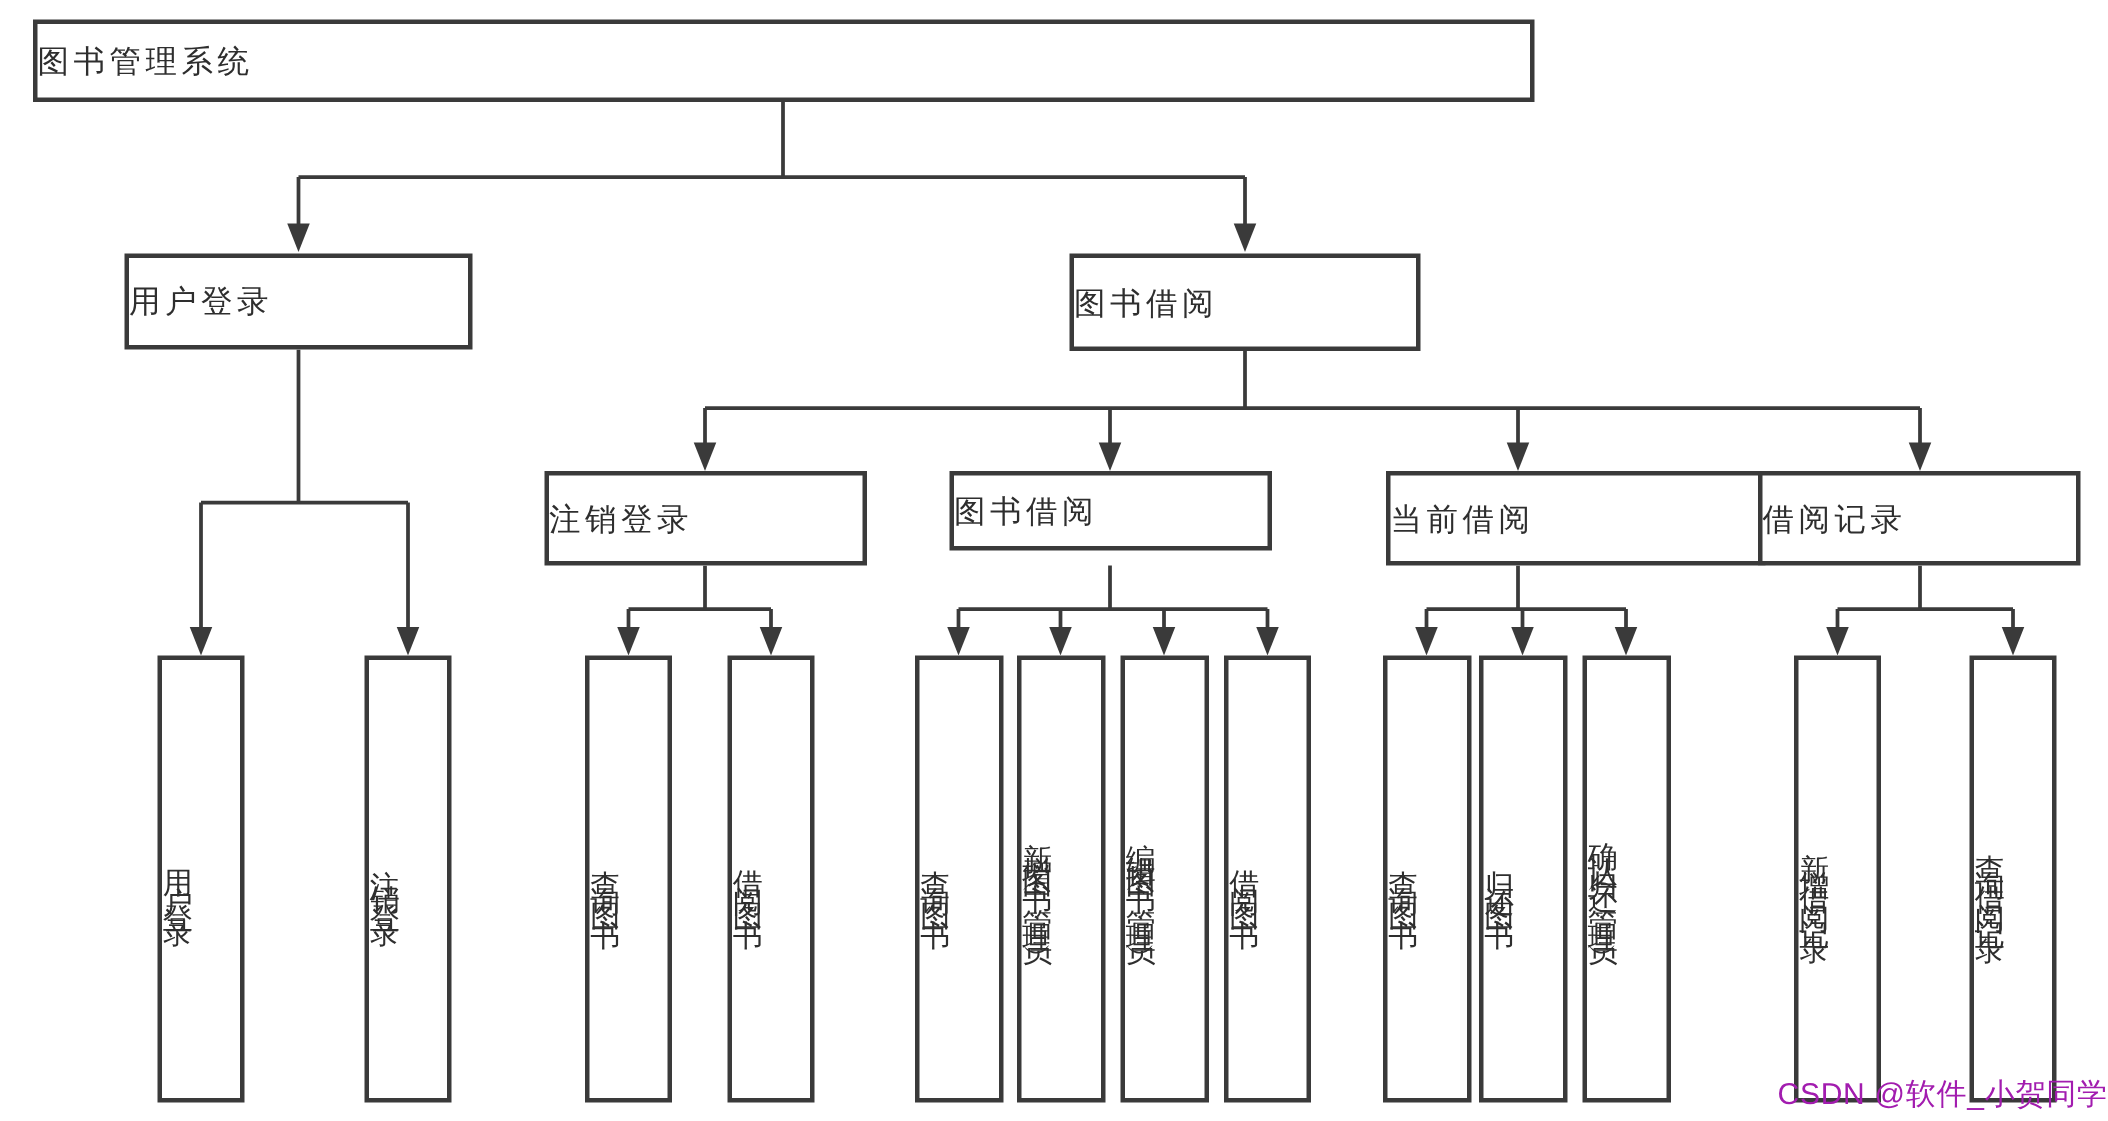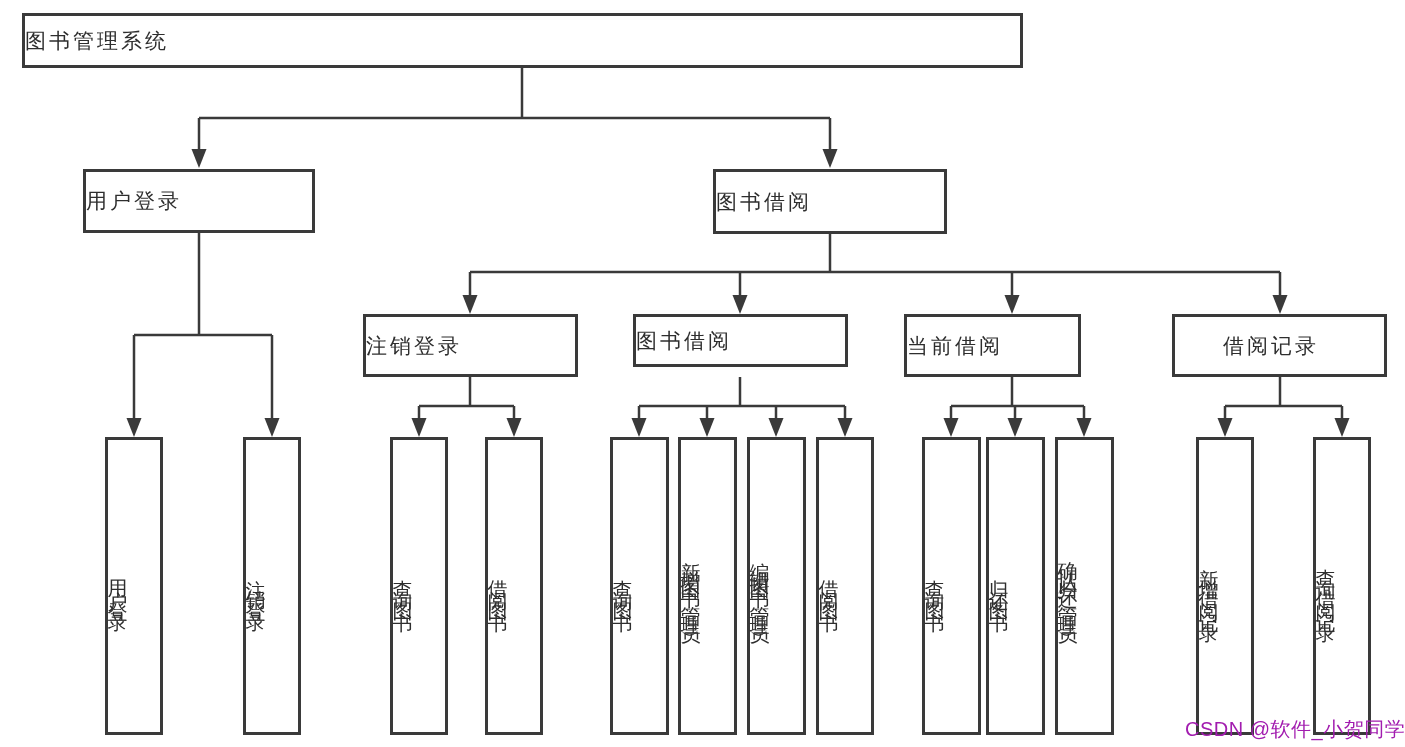--- a/index.html
+++ b/index.html
@@ -41,22 +41,22 @@
     line-height: 1;
     white-space: nowrap;
   }
   
   #n-root  { left: 22px;  top: 13px;  width: 1001px; height: 55px; }
   #n-login { left: 83px;  top: 169px; width: 232px;  height: 64px; }
   #n-mgmt  { left: 713px; top: 169px; width: 234px;  height: 65px; }
 
   #n-newbook { left: 363px;  top: 314px; width: 215px; height: 63px; }
   #n-borrow  { left: 633px;  top: 314px; width: 215px; height: 53px; }
-  #n-current { left: 904px;  top: 314px; width: 177px; height: 63px; }
-  #n-records { left: 1172px; top: 314px; width: 215px; height: 63px; padding-left: 48px; }
+  #n-current { left: 924px;  top: 314px; width: 253px; height: 63px; }
+  #n-records { left: 1172px; top: 314px; width: 215px; height: 63px; }
 
   .leaf { top: 437px; height: 298px; width: 58px; }
   #l-userlogin  { left: 105px; }
   #l-logout     { left: 243px; }
   #l-nb-query   { left: 390px; }
   #l-nb-borrow  { left: 485px; }
   #l-bb-query   { left: 610px; width: 59px; }
   #l-bb-add     { left: 678px; width: 59px; }
   #l-bb-edit    { left: 747px; width: 59px; }
   #l-bb-borrow  { left: 816px; }

